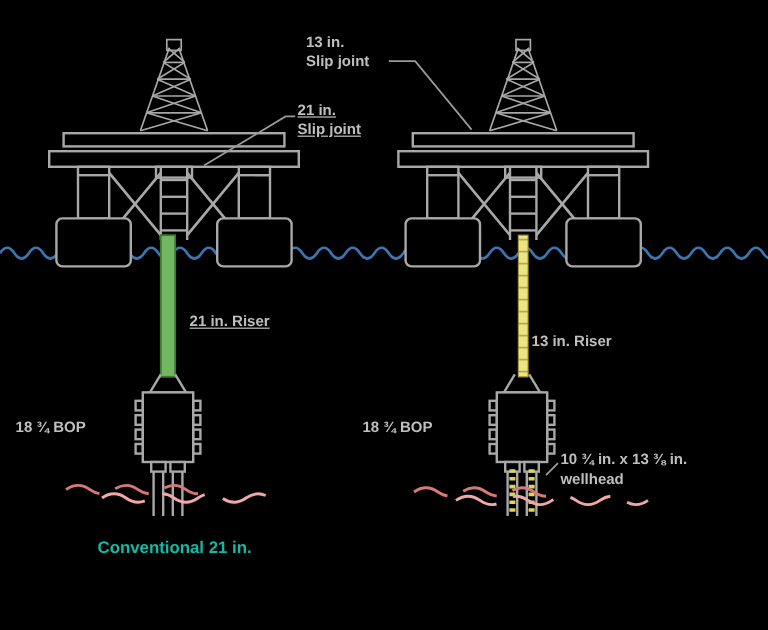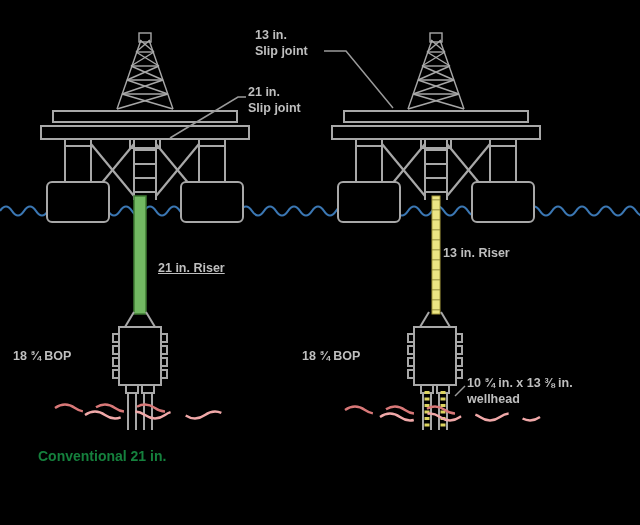--- a/index.html
+++ b/index.html
@@ -6,22 +6,22 @@
   .stage{
     position:relative;width:640px;height:478px;background:#000;overflow:hidden;
     font-family:"Liberation Sans",sans-serif;
   }
   .stage svg{position:absolute;left:0;top:0;}
   .lbl{
     position:absolute;color:#bfbfbf;font-size:12.5px;font-weight:bold;
     line-height:16px;white-space:nowrap;
   }
   .caption{
-    position:absolute;color:#15803d;font-size:14px;font-weight:bold;
-    line-height:18px;width:215px;
+    position:absolute;color:#14b8a6;font-size:14px;font-weight:bold;
+    line-height:18px;text-align:center;width:215px;
   }
 </style>
 </head>
 <body>
 
 <div class="stage">
 
   <svg width="640" height="525" viewBox="0 0 640 525">
     <defs>
       <g id="rig" stroke="#a8a8a8" fill="none" stroke-width="2">
@@ -137,28 +137,28 @@
       <polyline points="246,97 238,97 170,138"></polyline>
       <line x1="455" y1="396" x2="465" y2="386"></line>
     </g>
   </svg>
 
   <div class="lbl" style="left:255px;top:27px;">
     <div>13 in.</div>
     <div>Slip joint</div>
   </div>
 
-  <div class="lbl" style="left:248px;top:84px;">
+  <div class="lbl" style="left:248px;top:84px;text-decoration:underline;">
     <div>21 in.</div>
     <div>Slip joint</div>
   </div>
 
   <div class="lbl" style="left:158px;top:260px;text-decoration:underline;">21 in. Riser</div>
 
-  <div class="lbl" style="left:443px;top:245px;">13 in. Riser</div>
+  <div class="lbl" style="left:443px;top:276px;">13 in. Riser</div>
 
   <div class="lbl" style="left:13px;top:348px;">18 ¾ BOP</div>
 
   <div class="lbl" style="left:302px;top:348px;">18 ¾ BOP</div>
 
   <div class="lbl" style="left:467px;top:375px;">
     <div>10 ¾ in. x 13 ⅜ in.</div>
     <div>wellhead</div>
   </div>
 

